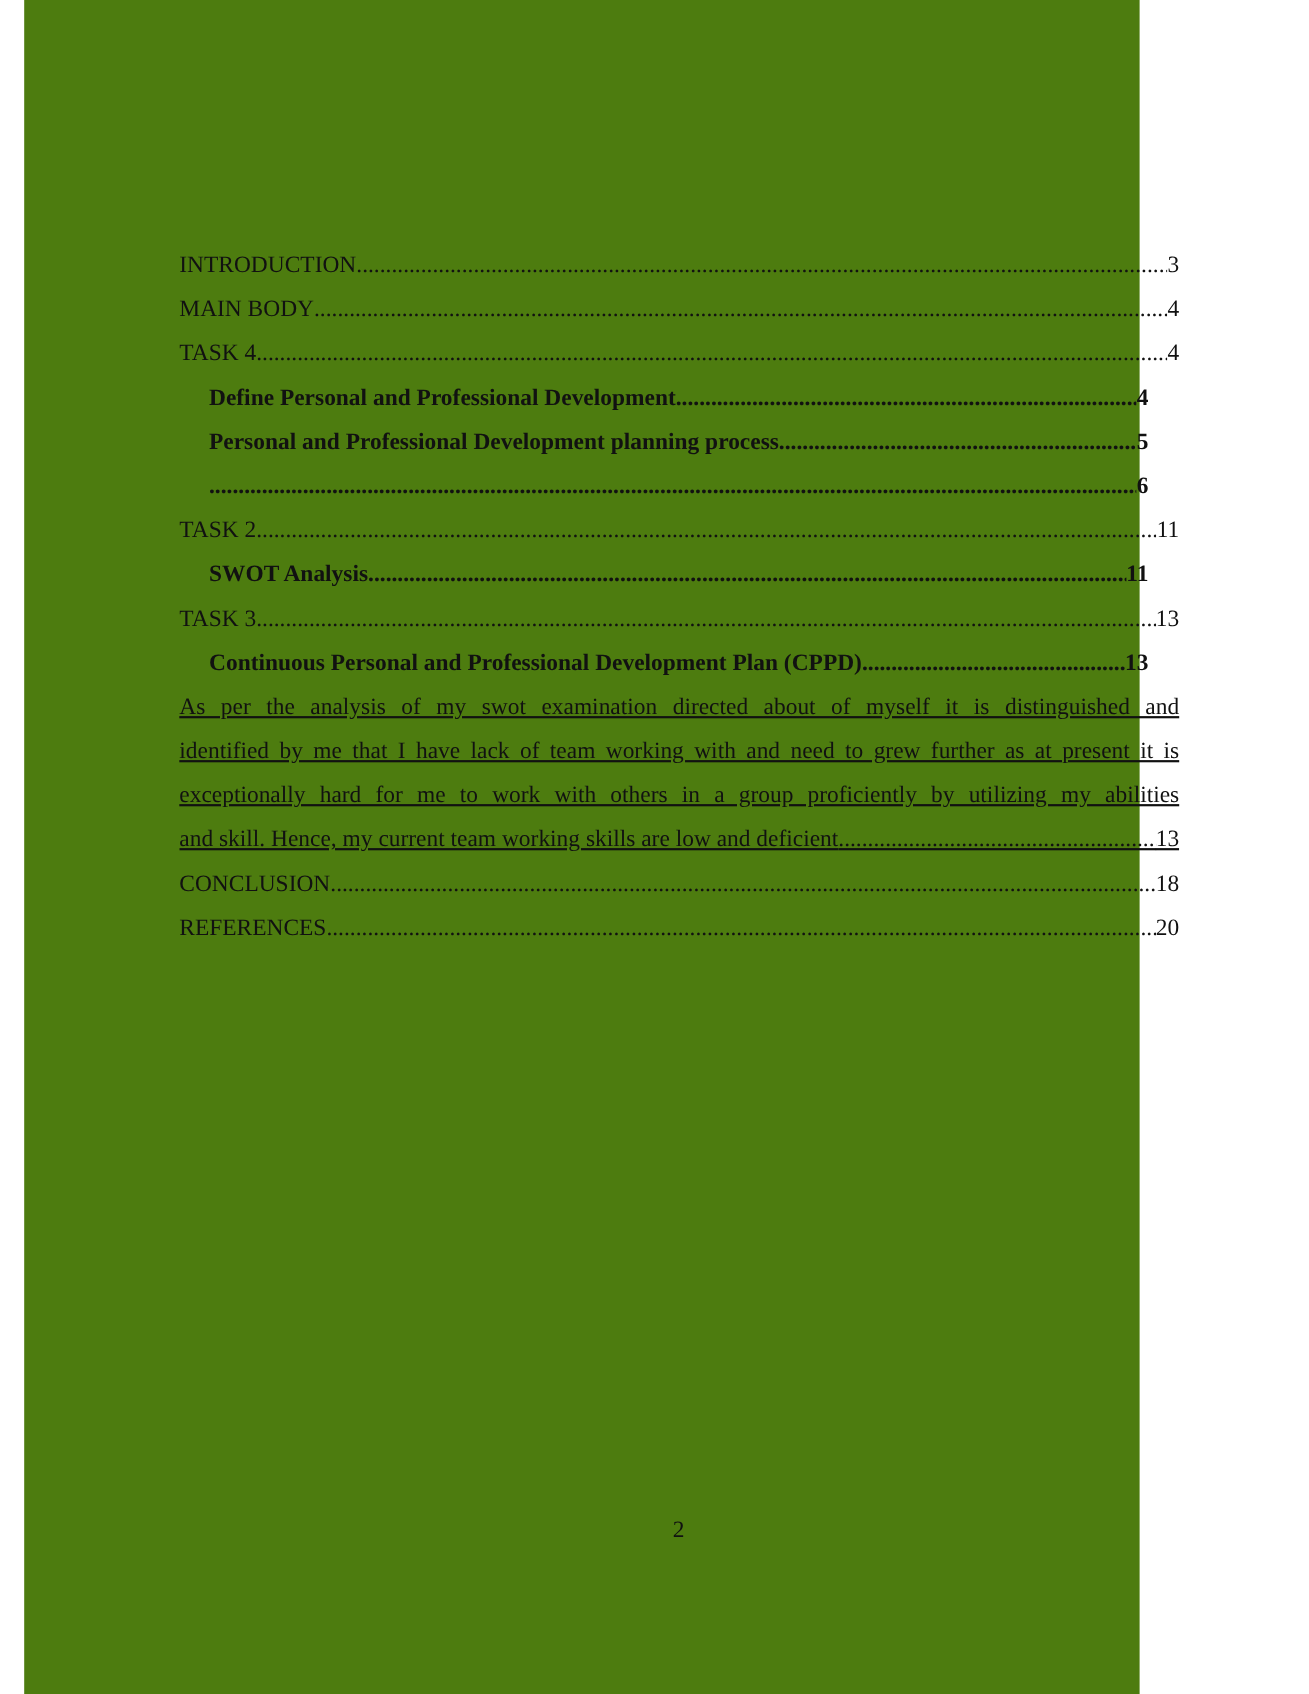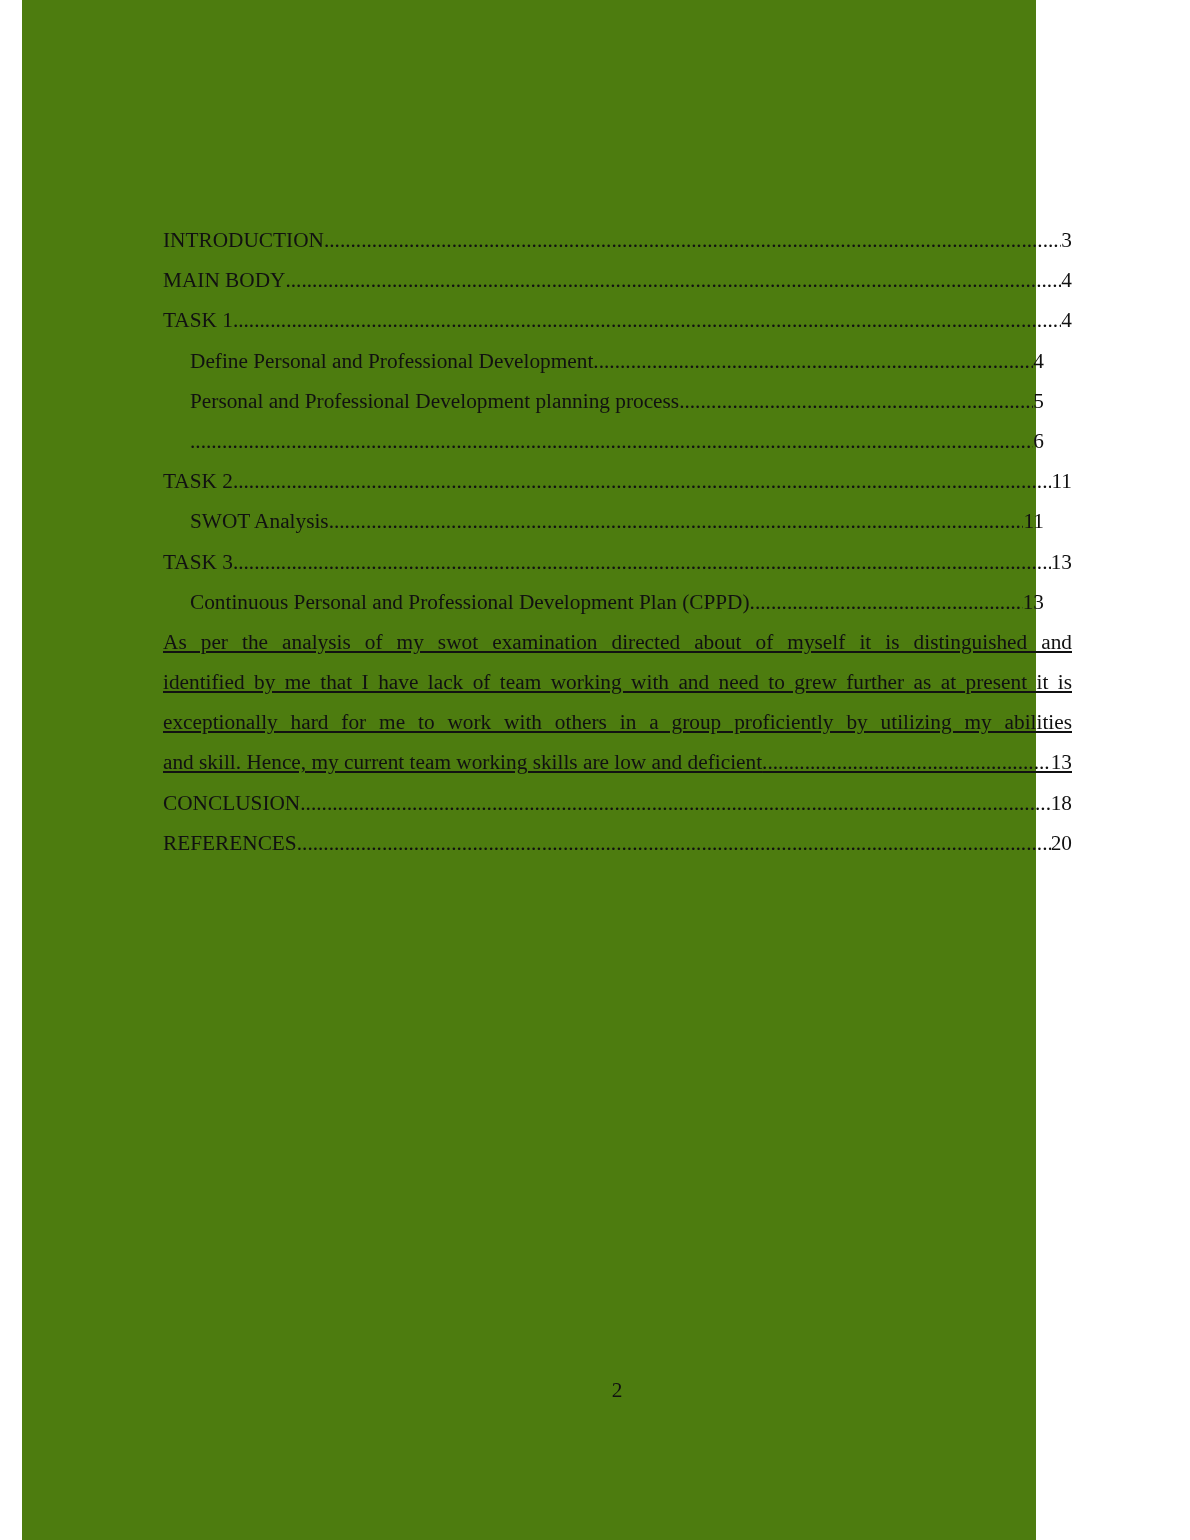--- a/index.html
+++ b/index.html
@@ -35,20 +35,21 @@
     display: flex;
     align-items: baseline;
     white-space: nowrap;
     overflow: hidden;
     height: 40.2px;
     cursor: pointer;
   }
   .toc-entry.level-2 {
     padding-left: 27px;
     margin-right: 28px;
+    font-weight: bold;
   }
   .toc-entry .label {
     flex: 0 0 auto;
   }
   .toc-entry .leader {
     flex: 1 1 auto;
     overflow: hidden;
     white-space: nowrap;
     min-width: 0;
   }
@@ -98,21 +99,21 @@
       <span class="page-num">3</span>
     </div>
 
     <div class="toc-entry level-1">
       <span class="label">MAIN BODY</span>
       <span class="leader"></span>
       <span class="page-num">4</span>
     </div>
 
     <div class="toc-entry level-1">
-      <span class="label">TASK 1</span>
+      <span class="label">TASK 4</span>
       <span class="leader"></span>
       <span class="page-num">4</span>
     </div>
 
     <div class="toc-entry level-2">
       <span class="label">Define Personal and Professional Development</span>
       <span class="leader"></span>
       <span class="page-num">4</span>
     </div>
 

